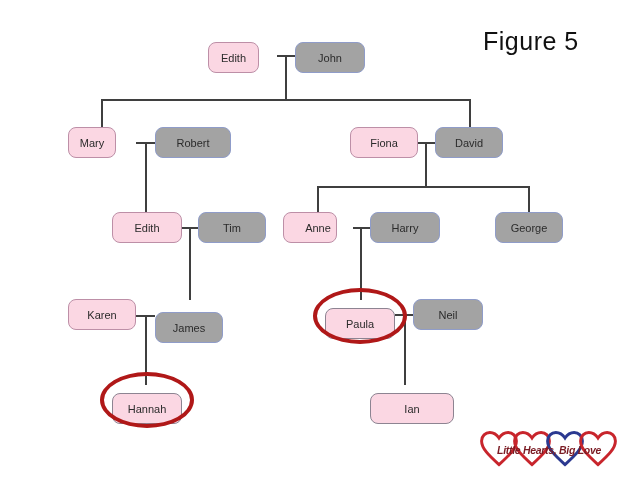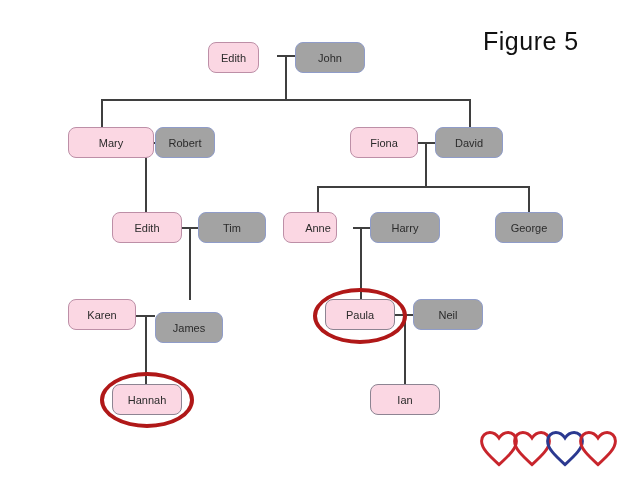--- a/index.html
+++ b/index.html
@@ -11,21 +11,21 @@
     position:absolute;left:483px;top:27px;font-size:25px;color:#111111;letter-spacing:0.5px;
   }
   .seg{position:absolute;background:#3f3f3f;}
   .node{
     position:absolute;height:31px;border-radius:8px;box-sizing:border-box;
     display:flex;align-items:center;justify-content:center;
     font-size:11px;color:#2b2b2b;border:1.5px solid transparent;
   }
   .node.pink{background:#fbd7e3;border-color:#bd8fa7;}
   .node.blue{background:#a3a3a3;border-color:#8f9cc9;}
-  .node.graybrd{border-color:#8d8492;}
+  .node.graybrd{border-color:#8d8492;margin-top:9px;}
   .hcircle{
     position:absolute;border:4px solid #b01818;border-radius:50%;box-sizing:border-box;
   }
   .watermark{position:absolute;left:476px;top:427px;width:146px;height:48px;}
   .hearts{position:absolute;left:0;top:0;display:flex;}
   .hearts svg{margin-right:-13px;display:block;}
   .wm-text{
     position:absolute;left:2px;top:17px;width:142px;text-align:center;
     font-size:10.5px;font-style:italic;font-weight:bold;color:#7b1c24;white-space:nowrap;
     letter-spacing:-0.3px;
@@ -54,49 +54,50 @@
       <div class="seg" style="left: 353px; top: 227px; width: 17px; height: 2px; background: rgb(63, 63, 63);"></div>
       <div class="seg" style="left: 360px; top: 228px; width: 2px; height: 72px; background: rgb(63, 63, 63);"></div>
       <div class="seg" style="left: 136px; top: 315px; width: 19px; height: 2px; background: rgb(63, 63, 63);"></div>
       <div class="seg" style="left: 145px; top: 316px; width: 2px; height: 69px; background: rgb(63, 63, 63);"></div>
       <div class="seg" style="left: 395px; top: 314px; width: 18px; height: 2px; background: rgb(63, 63, 63);"></div>
       <div class="seg" style="left: 404px; top: 315px; width: 2px; height: 70px; background: rgb(63, 63, 63);"></div>
     </div>
   <div id="nodes">
       <div class="node pink" style="left: 208px; top: 42px; width: 51px;">Edith</div>
       <div class="node blue" style="left: 295px; top: 42px; width: 70px;">John</div>
-      <div class="node pink" style="left: 68px; top: 127px; width: 86px;">Mary</div>
-      <div class="node blue" style="left: 155px; top: 127px; width: 60px; text-align: right;">Robert</div>
+      <div class="node pink" style="left: 68px; top: 127px; width: 48px;">Mary</div>
+      <div class="node blue" style="left: 155px; top: 127px; width: 76px; text-align: right;">Robert</div>
       <div class="node pink" style="left: 350px; top: 127px; width: 68px;">Fiona</div>
       <div class="node blue" style="left: 435px; top: 127px; width: 68px;">David</div>
       <div class="node pink" style="left: 112px; top: 212px; width: 70px;">Edith</div>
       <div class="node blue" style="left: 198px; top: 212px; width: 68px;">Tim</div>
       <div class="node pink" style="left: 283px; top: 212px; width: 54px; padding-left: 16px;">Anne</div>
       <div class="node blue" style="left: 370px; top: 212px; width: 70px;">Harry</div>
       <div class="node blue" style="left: 495px; top: 212px; width: 68px;">George</div>
       <div class="node pink" style="left: 68px; top: 299px; width: 68px;">Karen</div>
       <div class="node blue" style="left: 155px; top: 312px; width: 68px;">James</div>
       <div class="node pink graybrd" style="left: 325px; top: 299px; width: 70px;">Paula</div>
       <div class="node blue" style="left: 413px; top: 299px; width: 70px;">Neil</div>
       <div class="node pink graybrd" style="left: 112px; top: 384px; width: 70px;">Hannah</div>
-      <div class="node pink graybrd" style="left: 370px; top: 384px; width: 70px;">Ian</div>
+      <div class="node pink graybrd" style="left: 370px; top: 384px; width: 84px;">Ian</div>
     </div>
   <div id="circles">
       <div class="hcircle" style="left: 313px; top: 288px; width: 94px; height: 56px; border-color: rgb(176, 24, 24);"></div>
       <div class="hcircle" style="left: 100px; top: 372px; width: 94px; height: 56px; border-color: rgb(176, 24, 24);"></div>
     </div>
   <div class="watermark">
     <div class="hearts" id="hearts">
         <svg width="46" height="44" viewBox="0 0 24 24">
           <path d="M12 20.5 C6.2 15.3 2.5 11.6 2.5 7.6 C2.5 4.9 4.6 3 7 3 C9 3 10.8 4.2 12 6 C13.2 4.2 15 3 17 3 C19.4 3 21.5 4.9 21.5 7.6 C21.5 11.6 17.8 15.3 12 20.5 Z" fill="none" stroke="#c8252c" stroke-width="1.6"></path>
         </svg>
         <svg width="46" height="44" viewBox="0 0 24 24">
           <path d="M12 20.5 C6.2 15.3 2.5 11.6 2.5 7.6 C2.5 4.9 4.6 3 7 3 C9 3 10.8 4.2 12 6 C13.2 4.2 15 3 17 3 C19.4 3 21.5 4.9 21.5 7.6 C21.5 11.6 17.8 15.3 12 20.5 Z" fill="none" stroke="#c8252c" stroke-width="1.6"></path>
         </svg>
         <svg width="46" height="44" viewBox="0 0 24 24">
           <path d="M12 20.5 C6.2 15.3 2.5 11.6 2.5 7.6 C2.5 4.9 4.6 3 7 3 C9 3 10.8 4.2 12 6 C13.2 4.2 15 3 17 3 C19.4 3 21.5 4.9 21.5 7.6 C21.5 11.6 17.8 15.3 12 20.5 Z" fill="none" stroke="#2b3990" stroke-width="1.6"></path>
         </svg>
         <svg width="46" height="44" viewBox="0 0 24 24">
           <path d="M12 20.5 C6.2 15.3 2.5 11.6 2.5 7.6 C2.5 4.9 4.6 3 7 3 C9 3 10.8 4.2 12 6 C13.2 4.2 15 3 17 3 C19.4 3 21.5 4.9 21.5 7.6 C21.5 11.6 17.8 15.3 12 20.5 Z" fill="none" stroke="#c8252c" stroke-width="1.6"></path>
         </svg>
       </div>
+    <div class="wm-text" style="color: rgb(123, 28, 36);">Little Hearts, Big Love</div>
   </div>
 </div>
 
 </body></html>

